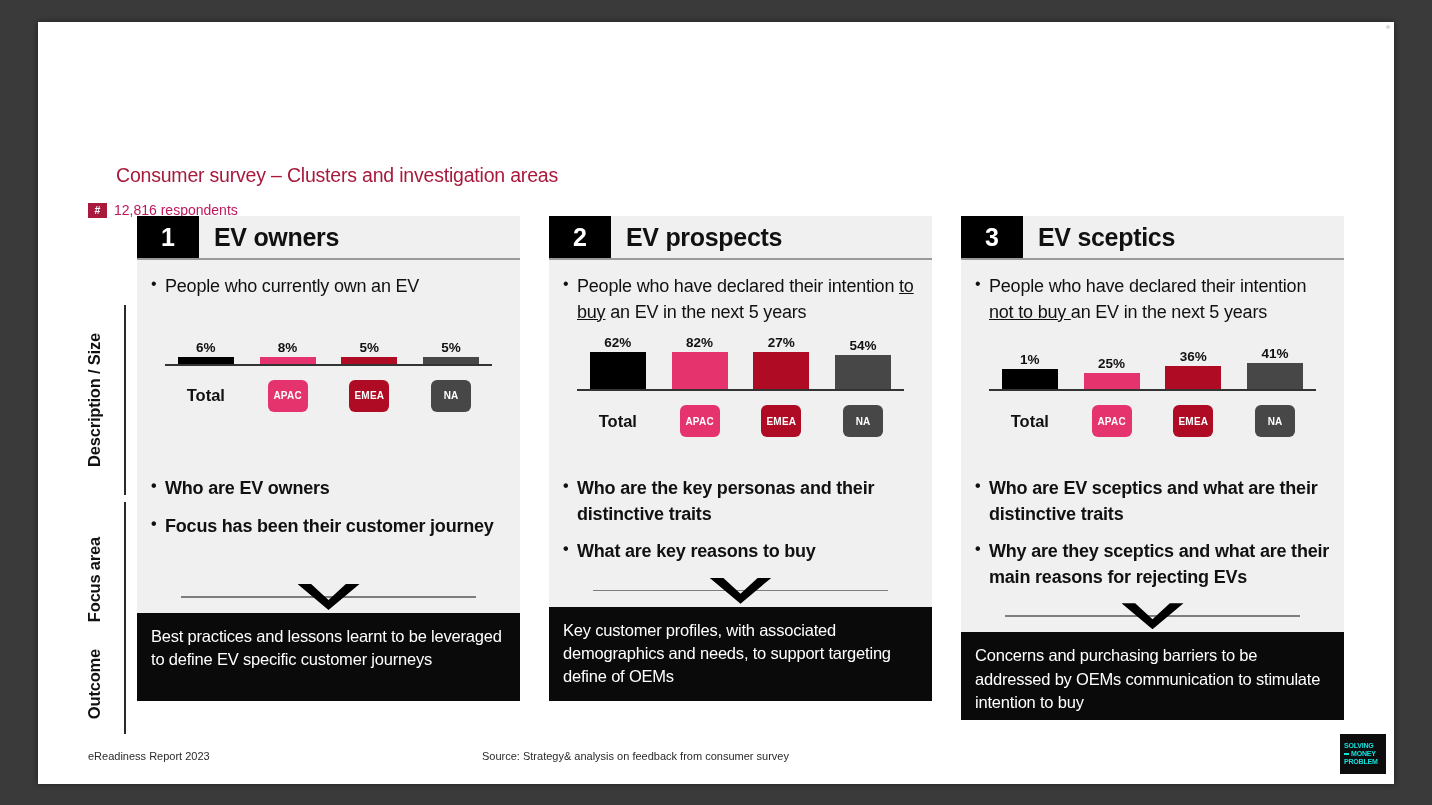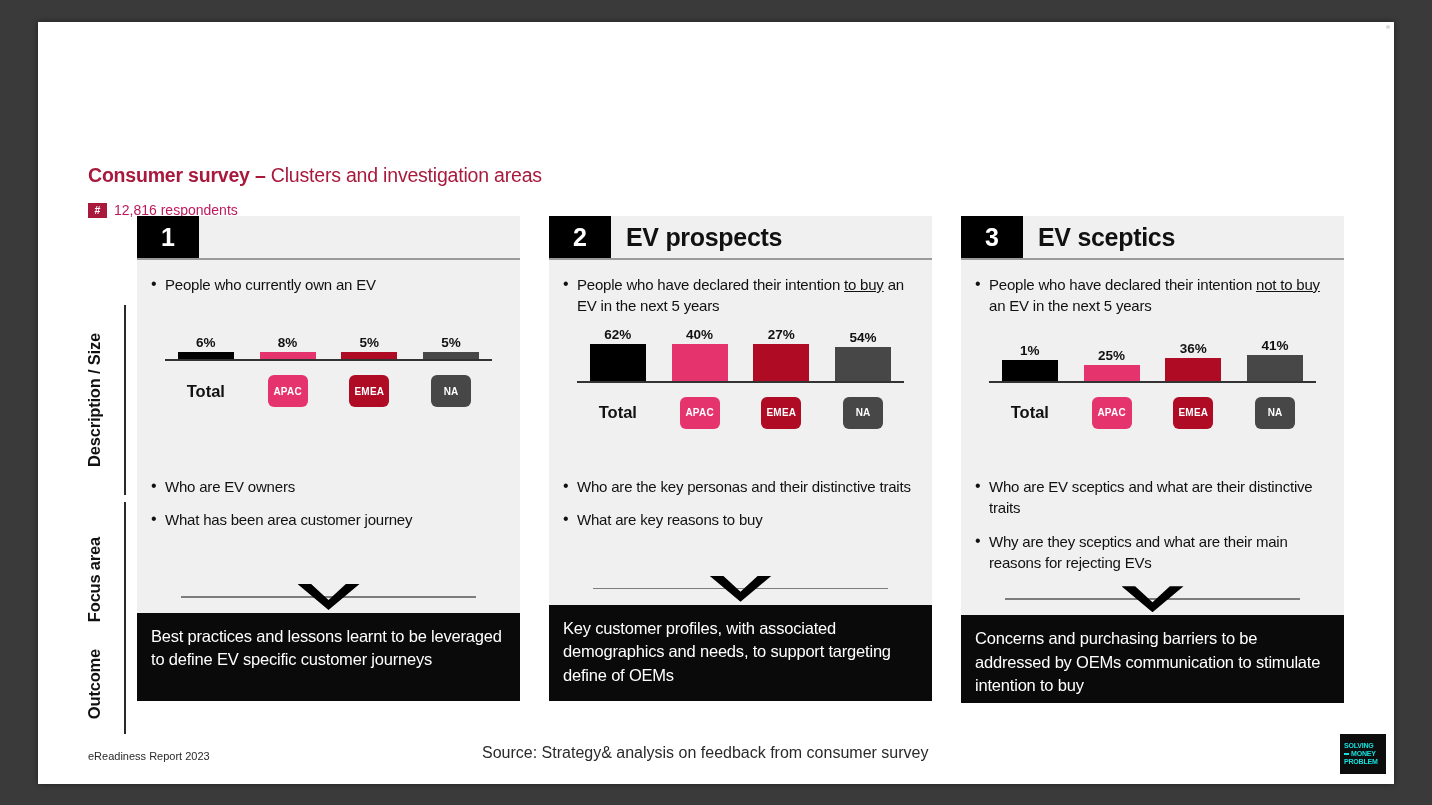--- a/index.html
+++ b/index.html
@@ -47,21 +47,21 @@
   }
 
   .subtitle {
     position: absolute;
     left: 50px;
     top: 142px;
     font-size: 19.5px;
     color: #A8193C;
     letter-spacing: -0.2px;
   }
-  .subtitle .bold { font-weight: bold; }
+  .subtitle .bold { font-weight: normal; margin-left: 28px; }
 
   .respondents-row {
     position: absolute;
     left: 50px;
     top: 180px;
     display: flex;
     align-items: center;
     gap: 7px;
   }
   .hash-badge {
@@ -171,21 +171,21 @@
   }
 
   .desc-block {
     min-height: 196px;
   }
 
   .bullet-list { list-style: none; }
   .bullet-list li {
     position: relative;
     padding-left: 14px;
-    font-size: 15px;
+    font-size: 18px;
     line-height: 1.42;
     color: #111111;
     margin-bottom: 10px;
     letter-spacing: -0.2px;
   }
   .bullet-list li::before {
     content: "•";
     position: absolute;
     left: 0;
     top: -1px;
@@ -250,20 +250,21 @@
     display: flex;
     align-items: center;
     justify-content: center;
     letter-spacing: 0.2px;
   }
 
   
   .focus-block {
     margin-top: 6px;
     flex: 1;
+    font-weight: bold;
   }
   .focus-block .bullet-list li { margin-bottom: 12px; }
 
   
   .chevron-divider {
     position: relative;
     height: 28px;
     display: flex;
     align-items: center;
     justify-content: center;
@@ -300,21 +301,21 @@
     position: absolute;
     left: 50px;
     bottom: 22px;
     font-size: 11px;
     color: #2a2a2a;
   }
   .footer-source {
     position: absolute;
     left: 444px;
     bottom: 22px;
-    font-size: 16px;
+    font-size: 11px;
     color: #2a2a2a;
   }
   .footer-page {
     position: absolute;
     right: 36px;
     bottom: 22px;
     font-size: 11px;
     color: #2a2a2a;
   }
 
@@ -374,20 +375,21 @@
 
   <div class="row-label" id="rl-outcome">
     <span>Outcome</span>
   </div>
   <div class="row-bracket" id="rb-outcome"></div>
 
   <div class="columns" id="columns-container">
       <div class="column">
         <div class="col-header">
           <div class="col-num">1</div>
+          <div class="col-title">EV owners</div>
         </div>
         <div class="header-rule"></div>
         <div class="col-body">
           <div class="desc-block">
             <ul class="bullet-list">
               <li>People who currently own an EV</li>
             </ul>
             <div class="minichart">
               <div class="bars-area">
                 <div class="bar-item">
@@ -419,21 +421,21 @@
                 </div>
                 <div class="label-item">
                   <div class="region-chip" style="background: rgb(71, 71, 71);">NA</div>
                 </div>
               </div>
             </div>
           </div>
           <div class="focus-block">
             <ul class="bullet-list">
               <li>Who are EV owners</li>
-              <li>What has been area customer journey</li>
+              <li>Focus has been their customer journey</li>
             </ul>
           </div>
           <div class="chevron-divider">
             <div class="chevron-line"></div>
             <div class="chevron-mark"></div>
           </div>
         </div>
         <div class="outcome-box">Best practices and lessons learnt to be leveraged to define EV specific customer journeys</div>
       </div>
       <div class="column">
@@ -447,21 +449,21 @@
             <ul class="bullet-list">
               <li>People who have declared their intention <u>to buy</u> an EV in the next 5 years</li>
             </ul>
             <div class="minichart">
               <div class="bars-area">
                 <div class="bar-item">
                   <div class="bar-value">62%</div>
                   <div class="bar-rect" style="background: rgb(0, 0, 0); height: 38.9714px;"></div>
                 </div>
                 <div class="bar-item">
-                  <div class="bar-value">40%</div>
+                  <div class="bar-value">82%</div>
                   <div class="bar-rect" style="background: rgb(229, 51, 110); height: 42.1143px;"></div>
                 </div>
                 <div class="bar-item">
                   <div class="bar-value">27%</div>
                   <div class="bar-rect" style="background: rgb(175, 11, 36); height: 37.0857px;"></div>
                 </div>
                 <div class="bar-item">
                   <div class="bar-value">54%</div>
                   <div class="bar-rect" style="background: rgb(71, 71, 71); height: 33.9429px;"></div>
                 </div>

